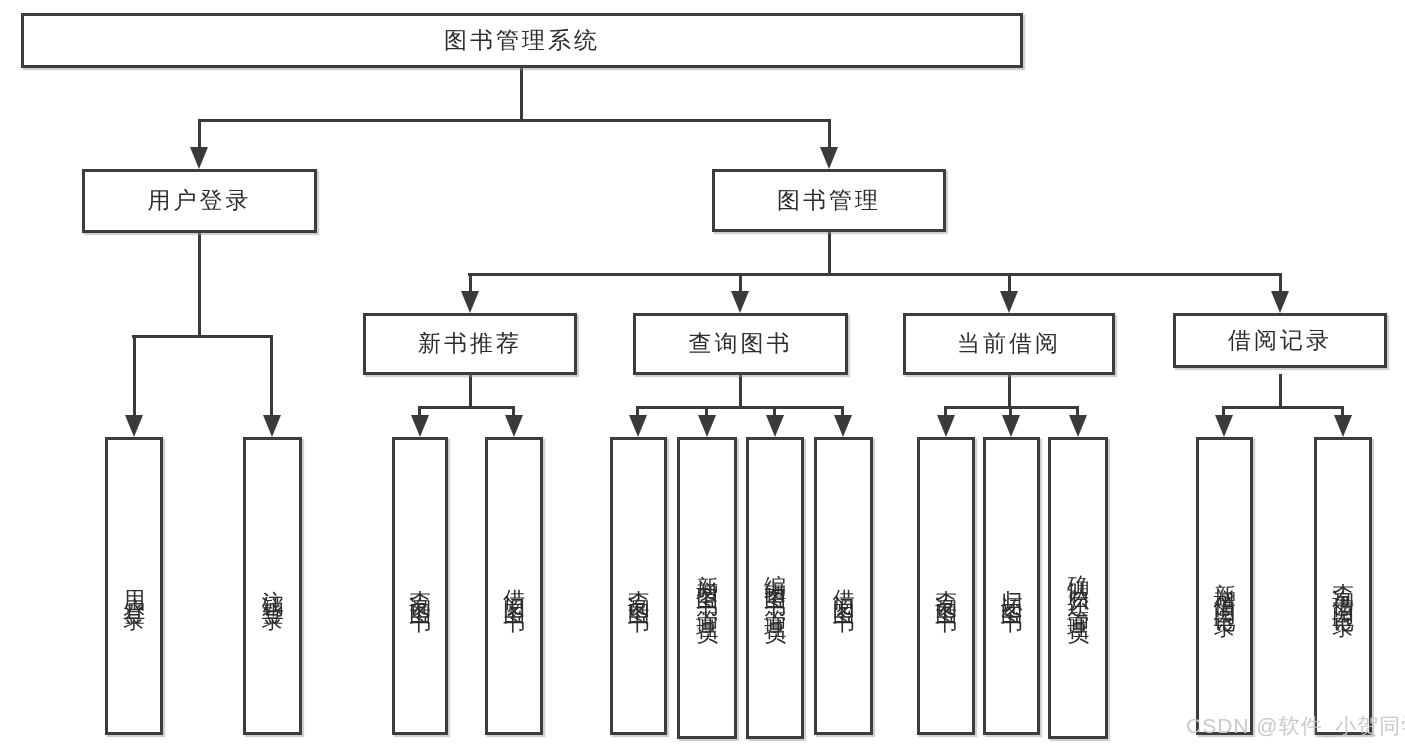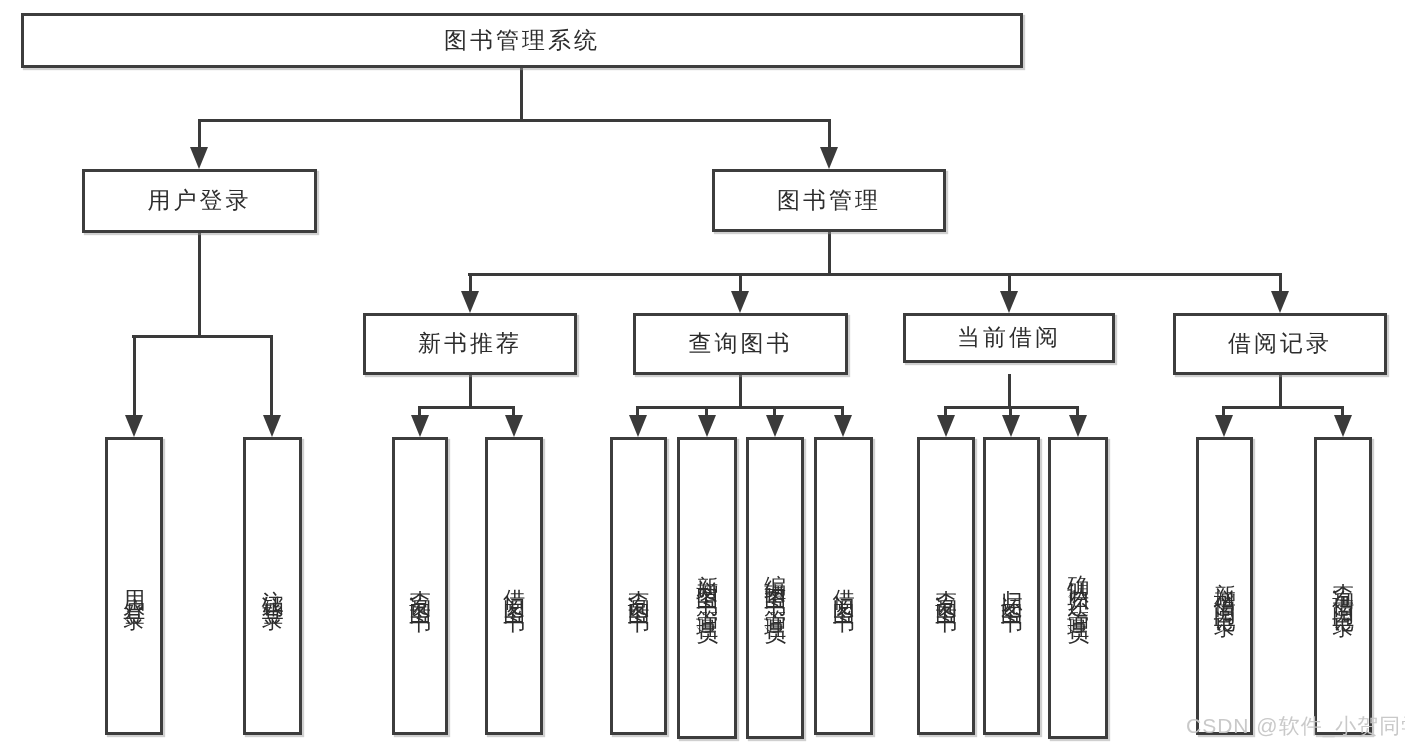--- a/index.html
+++ b/index.html
@@ -105,24 +105,24 @@
   <div class="node" style="left:363px;top:313px;width:214px;height:62px">
     <span class="lbl">新书推荐</span>
   </div>
 
   <div class="node" style="left:712px;top:169px;width:234px;height:63px">
     <span class="lbl">图书管理</span>
   </div>
   <div class="node" style="left:633px;top:313px;width:215px;height:62px">
     <span class="lbl">查询图书</span>
   </div>
-  <div class="node" style="left:903px;top:313px;width:212px;height:50px">
+  <div class="node" style="left:903px;top:313px;width:212px;height:62px">
     <span class="lbl">当前借阅</span>
   </div>
-  <div class="node" style="left:1173px;top:313px;width:214px;height:62px">
+  <div class="node" style="left:1173px;top:313px;width:214px;height:55px">
     <span class="lbl">借阅记录</span>
   </div>
 
   <div class="node vert" style="left:105px;top:437px;width:58px;height:298px">
     <span class="lbl">用户登录</span>
   </div>
   <div class="node vert" style="left:243px;top:437px;width:59px;height:298px">
     <span class="lbl">注销登录</span>
   </div>
 

